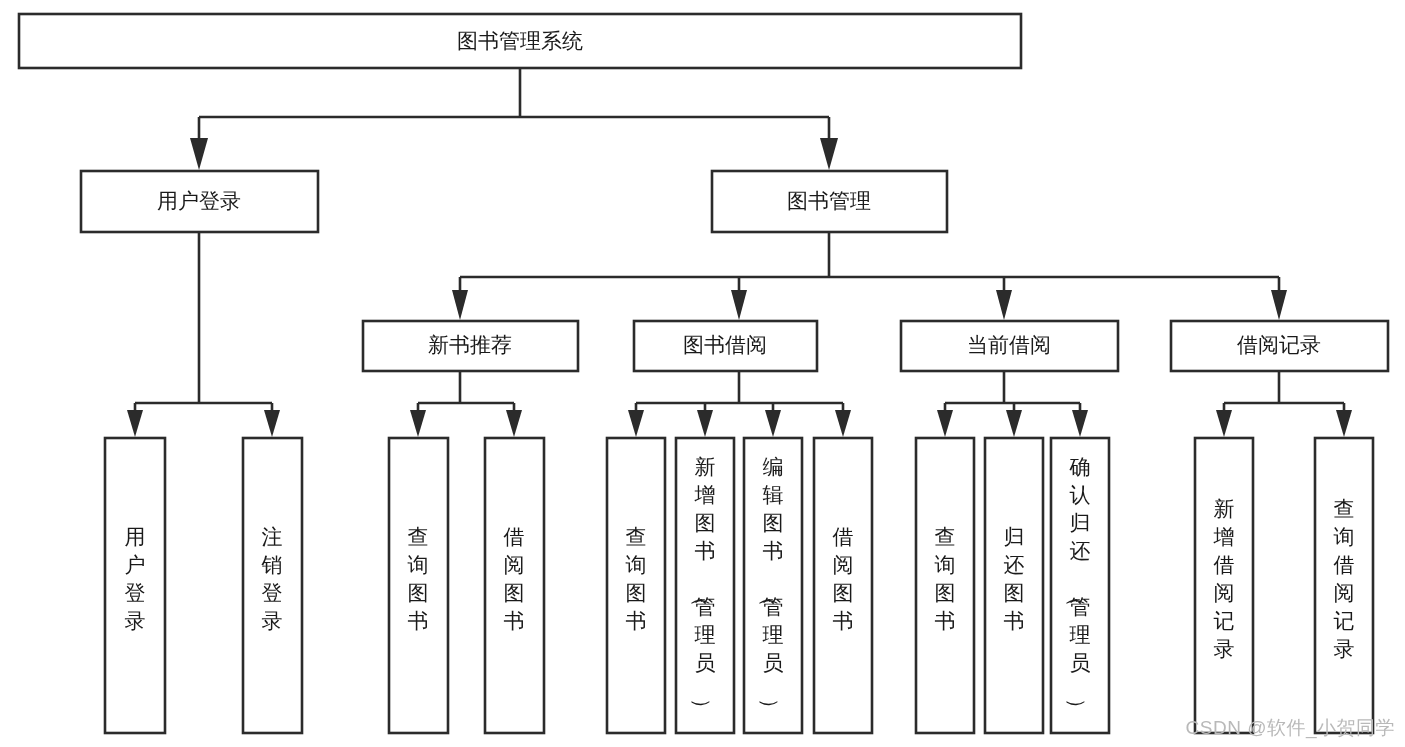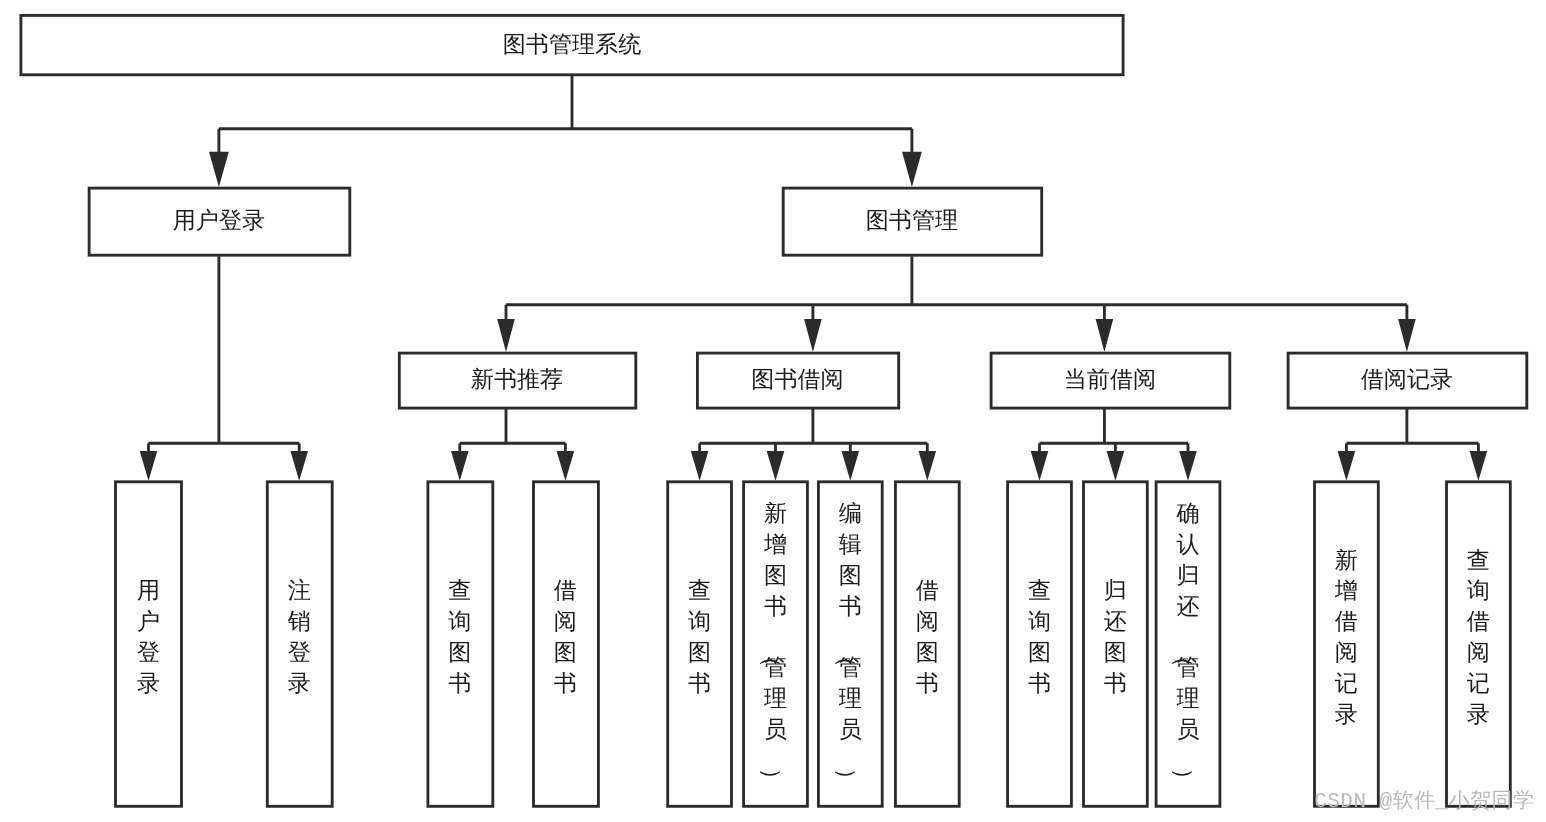--- a/index.html
+++ b/index.html
@@ -46,21 +46,21 @@
   .node-label-v {
     font-family: "Liberation Sans", "DejaVu Sans", sans-serif;
     font-size: 21px;
     fill: #1a1a1a;
     text-anchor: middle;
   }
   .watermark {
     position: absolute;
     right: 10px;
     bottom: 6px;
-    font-family: Liberation Mono, monospace;
+    font-family: Liberation Sans, sans-serif;
     font-size: 19px;
     color: #b9b9b9;
     white-space: nowrap;
     letter-spacing: 0.5px;
   }
 </style>
 </head>
 <body>
 
 <svg id="diagram" viewBox="0 0 1405 747" xmlns="http://www.w3.org/2000/svg">

